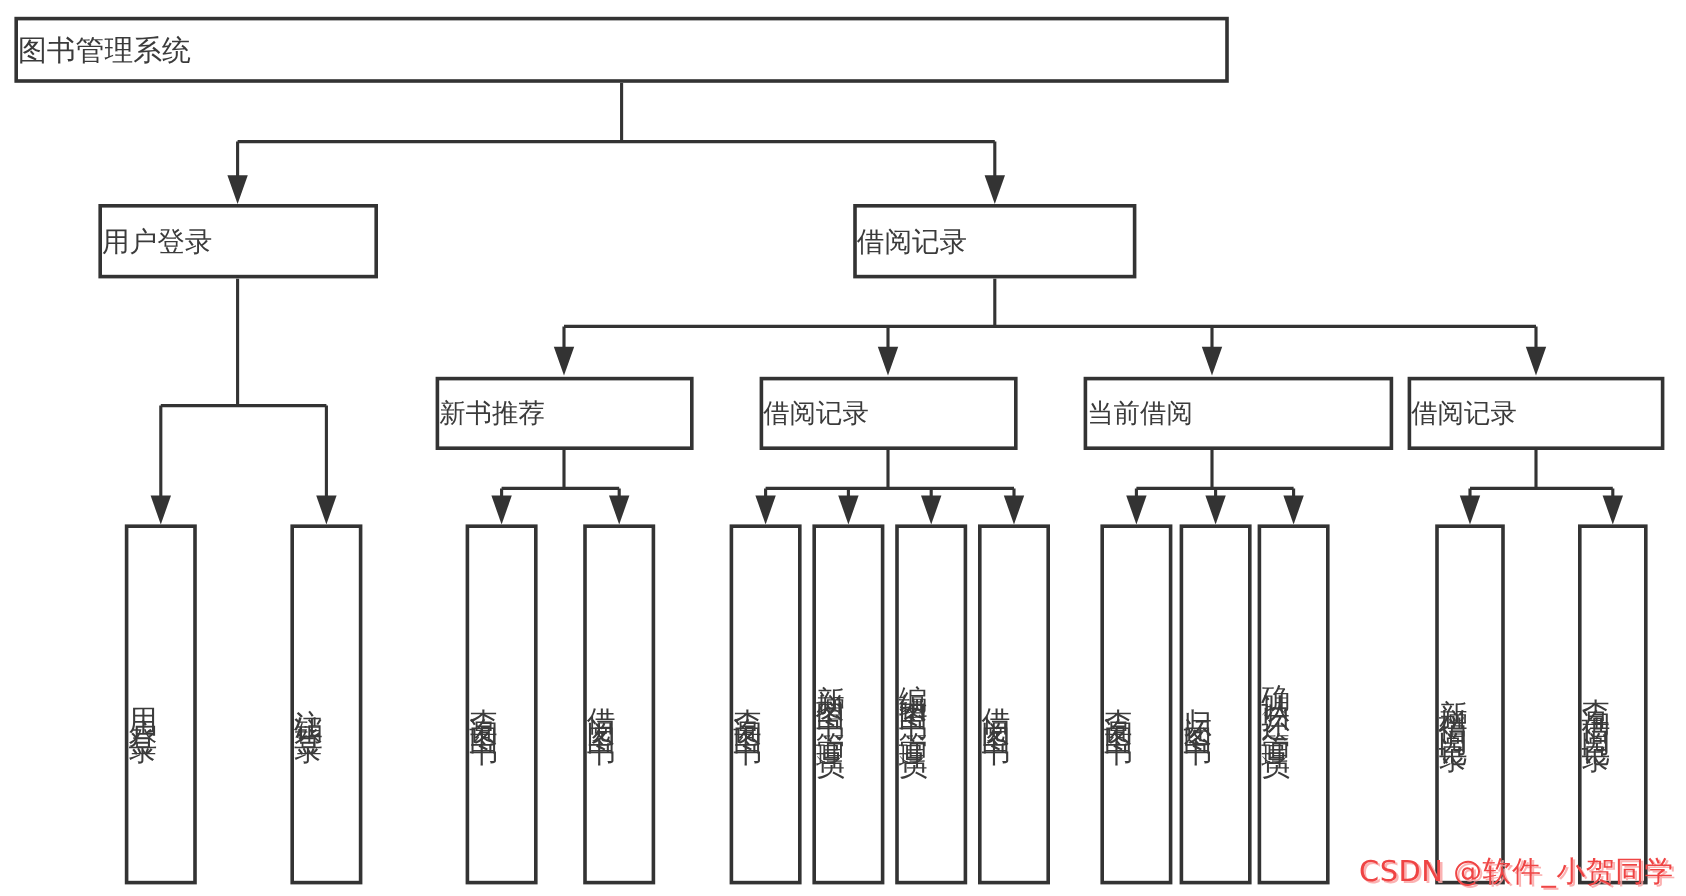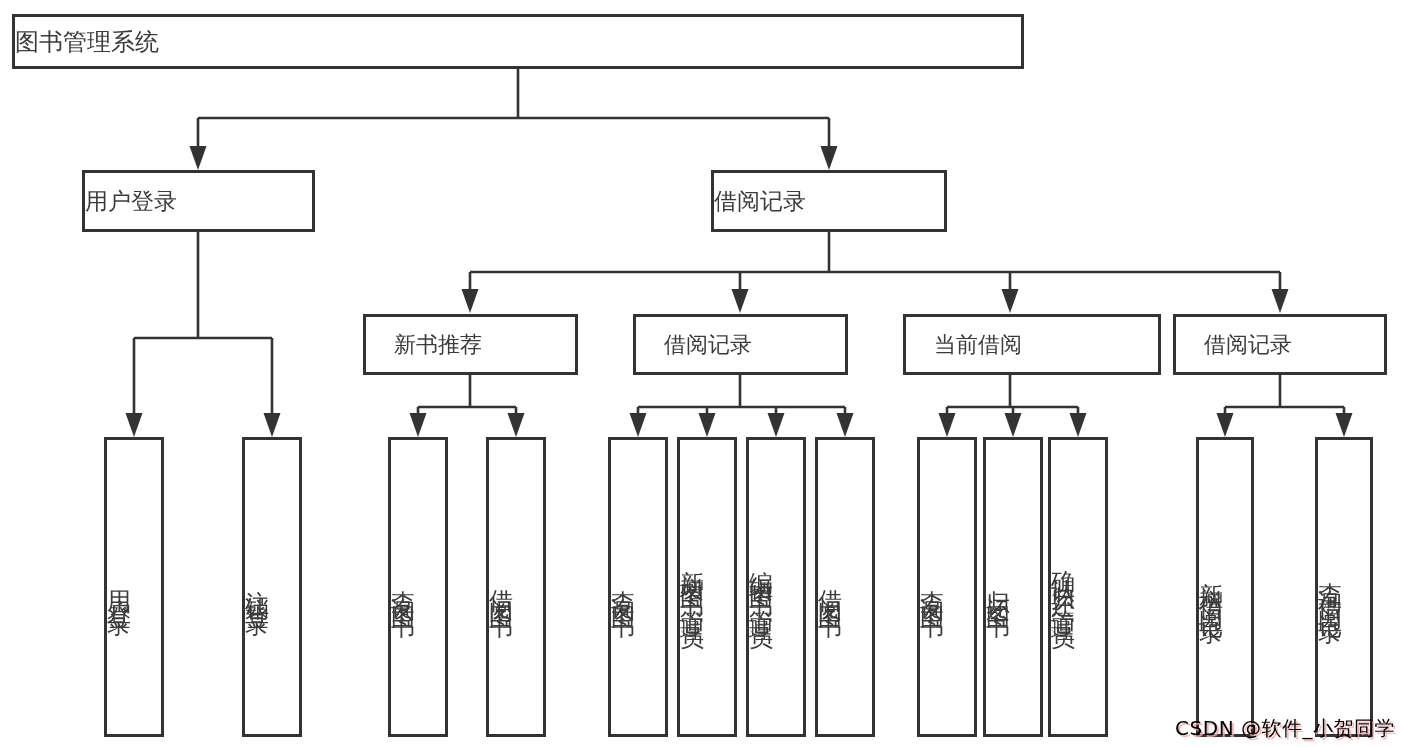--- a/index.html
+++ b/index.html
@@ -18,21 +18,21 @@
     box-sizing:border-box;
     border:3px solid #333333;
     background:#ffffff;
     display:flex;align-items:center;
     color:#3b3b3b;
   }
   .root-node{left:12px;top:14px;width:1012px;height:55px;font-size:24px;}
   .l2-node{top:170px;height:62px;font-size:23px;}
   .l2-user{left:82px;width:233px;}
   .l2-book{left:711px;width:236px;}
-  .l3-node{top:314px;height:61px;font-size:22px;padding-left:28px;}
+  .l3-node{top:314px;height:61px;font-size:22px;}
   .l3-a{left:363px;width:215px;}
   .l3-b{left:633px;width:215px;}
   .l3-c{left:903px;width:258px;}
   .l3-d{left:1173px;width:214px;}
   .leaf{top:437px;height:300px;width:60px;}
   .leaf span{
     writing-mode:vertical-rl;
     text-orientation:mixed;
     font-size:24px;
     letter-spacing:8px;
@@ -41,22 +41,22 @@
   }
   .lf1{left:104px;}  .lf2{left:242px;}
   .lf3{left:388px;}  .lf4{left:486px;}
   .lf5{left:608px;}  .lf6{left:677px;}
   .lf7{left:746px;}  .lf8{left:815px;}
   .lf9{left:917px;}  .lf10{left:983px;} .lf11{left:1048px;}
   .lf12{left:1196px;width:58px;} .lf13{left:1315px;width:58px;}
   .watermark{
     position:absolute;
     right:10px;bottom:5px;
-    font-size:20px;
-    color:#000000;
+    font-size:24px;
+    color:#ef4444;
     text-shadow:2px 2px 0 rgba(250,165,165,0.85);
     letter-spacing:0.5px;
   }
 </style>
 </head>
 <body>
 
 <div class="canvas">
 
   <svg class="connectors" viewBox="0 0 1405 747" xmlns="http://www.w3.org/2000/svg">

